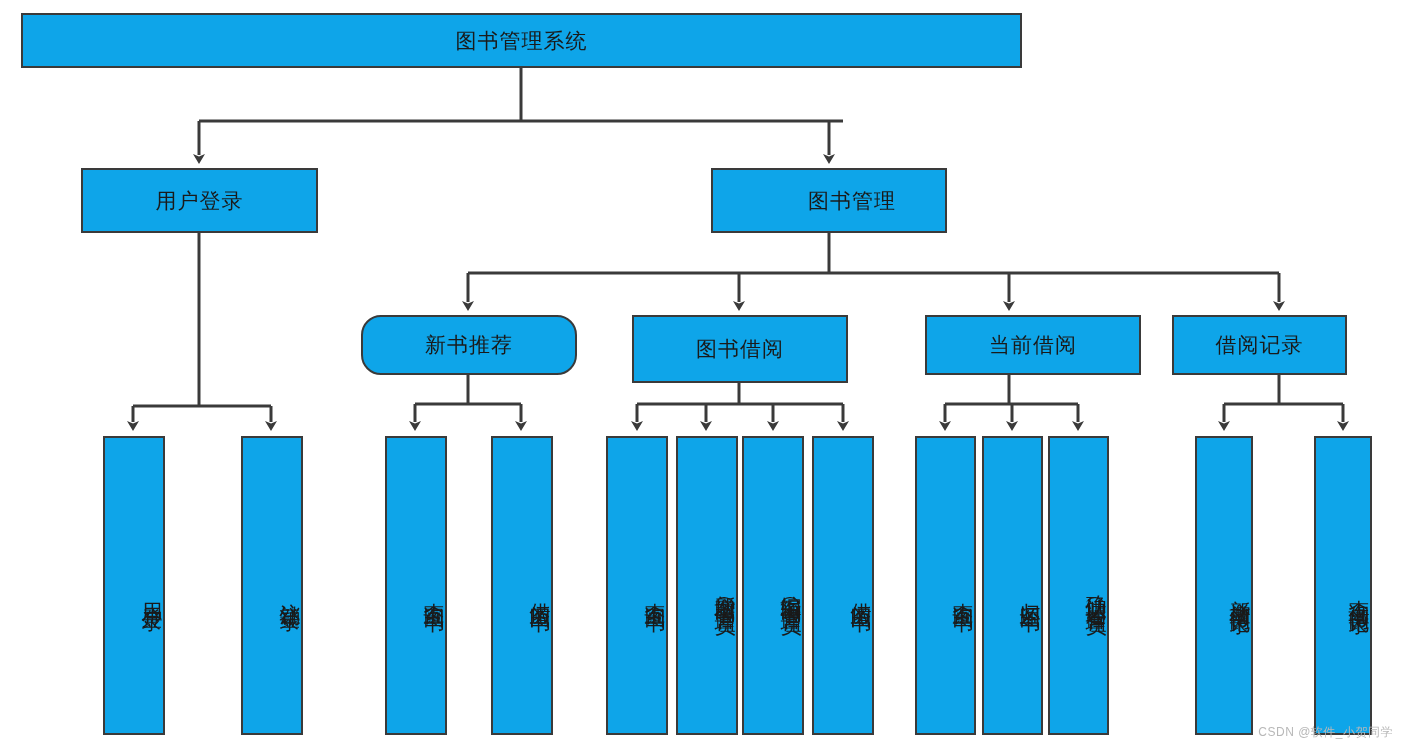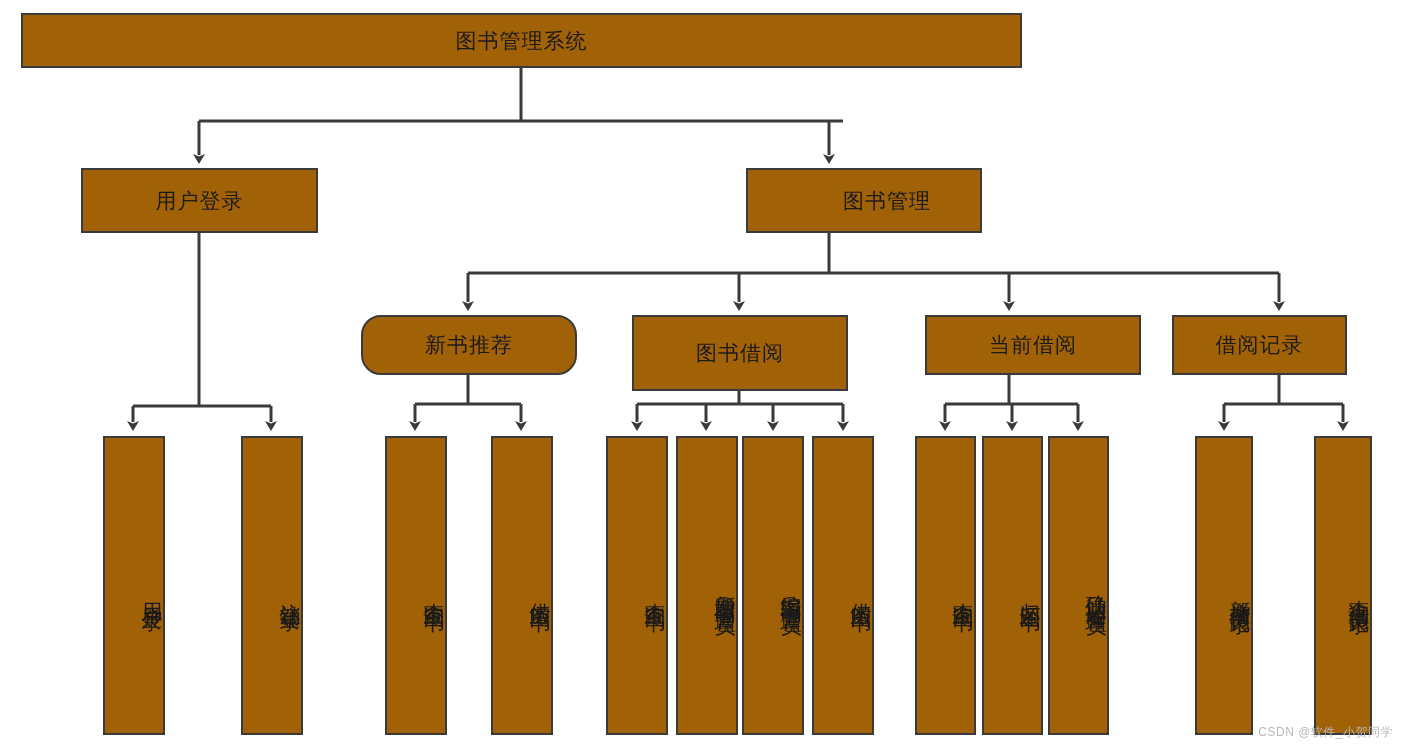--- a/index.html
+++ b/index.html
@@ -18,21 +18,21 @@
   svg.edges {
     position: absolute;
     left: 0;
     top: 0;
     width: 1405px;
     height: 747px;
   }
   .node {
     position: absolute;
     box-sizing: border-box;
-    background: #a16207;
+    background: #0ea5e9;
     border: 2px solid #3a3a3a;
     display: flex;
     align-items: center;
     justify-content: center;
     color: #1a1a1a;
     z-index: 2;
   }
   .node.h {
     font-size: 21px;
     letter-spacing: 1px;
@@ -119,28 +119,28 @@
     </g>
   </svg>
 
   <div class="node h" style="left:21px; top:13px; width:1001px; height:55px;">
     <span>图书管理系统</span>
   </div>
 
   <div class="node h" style="left:81px; top:168px; width:237px; height:65px;">
     <span>用户登录</span>
   </div>
-  <div class="node h" style="left:746px; top:168px; width:236px; height:65px;padding-left:46px;">
+  <div class="node h" style="left:711px; top:168px; width:236px; height:65px;padding-left:46px;">
     <span>图书管理</span>
   </div>
 
   <div class="node h" style="left:361px; top:315px; width:216px; height:60px;border-radius:20px;">
     <span>新书推荐</span>
   </div>
-  <div class="node h" style="left:632px; top:315px; width:216px; height:76px;">
+  <div class="node h" style="left:632px; top:315px; width:216px; height:68px;">
     <span>图书借阅</span>
   </div>
   <div class="node h" style="left:902px; top:315px; width:216px; height:60px;margin-left:23px;">
     <span>当前借阅</span>
   </div>
   <div class="node h" style="left:1172px; top:315px; width:175px; height:60px;">
     <span>借阅记录</span>
   </div>
 
   <div class="node v" style="left:103px; top:436px; width:62px; height:299px;">

